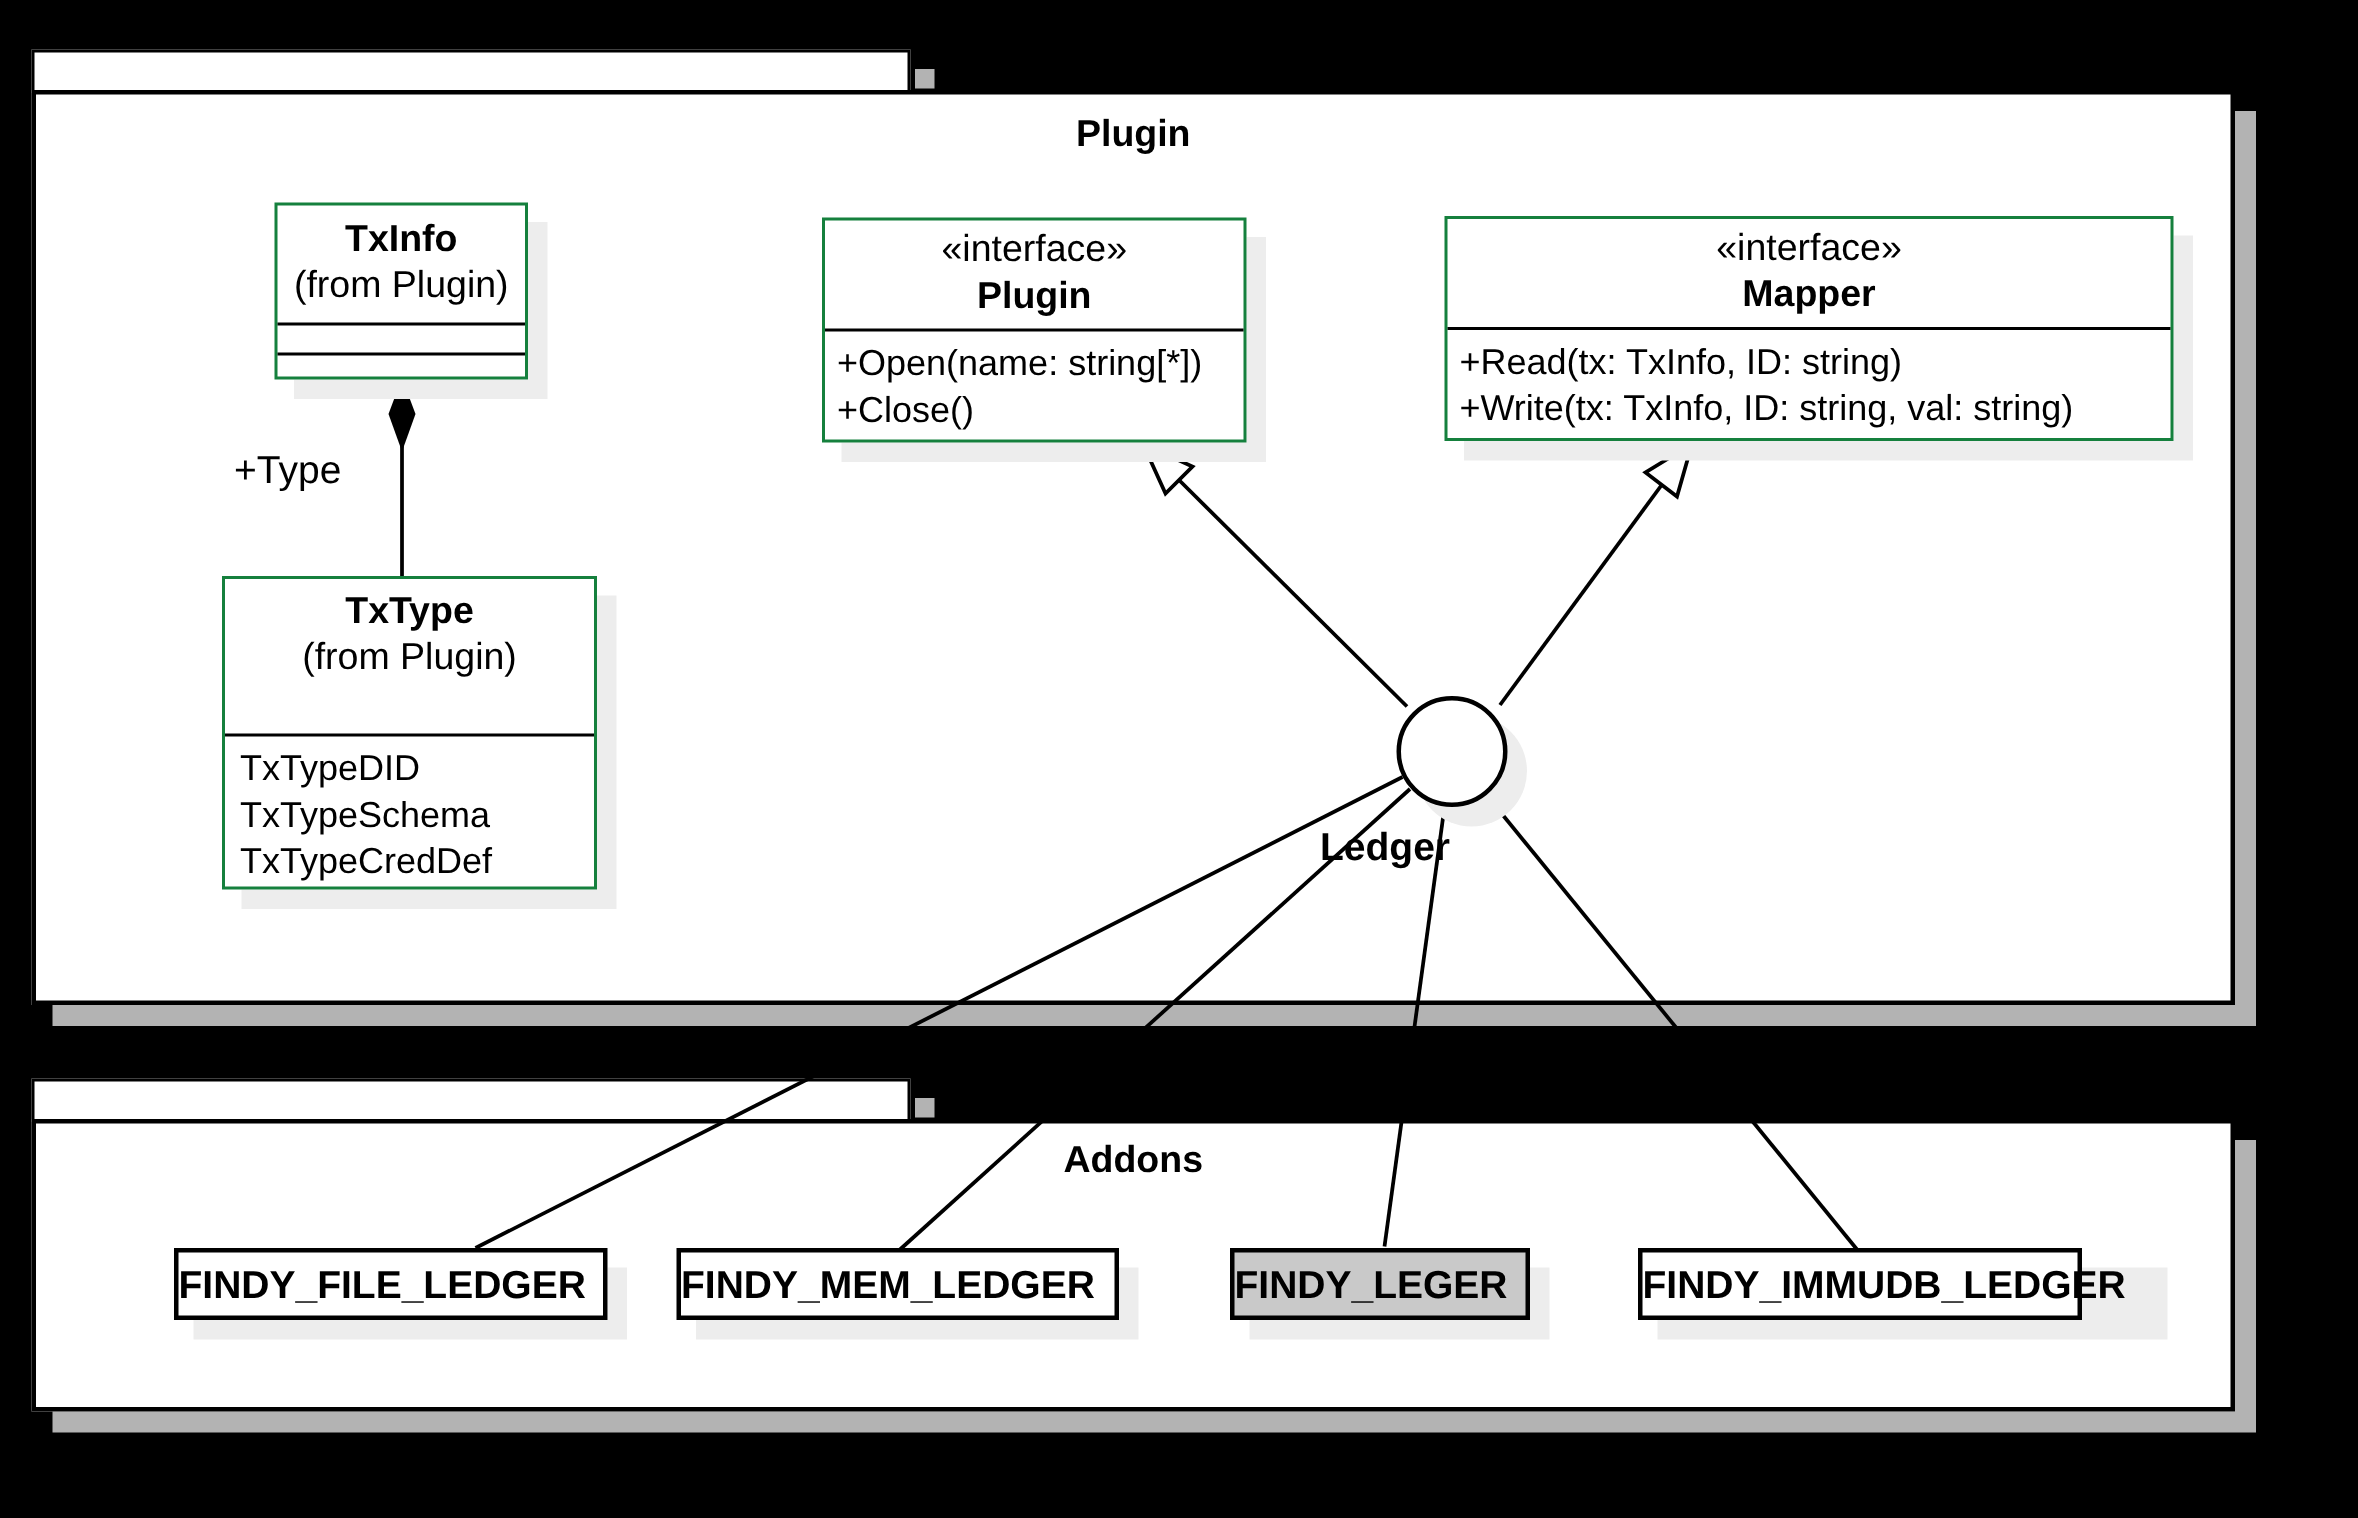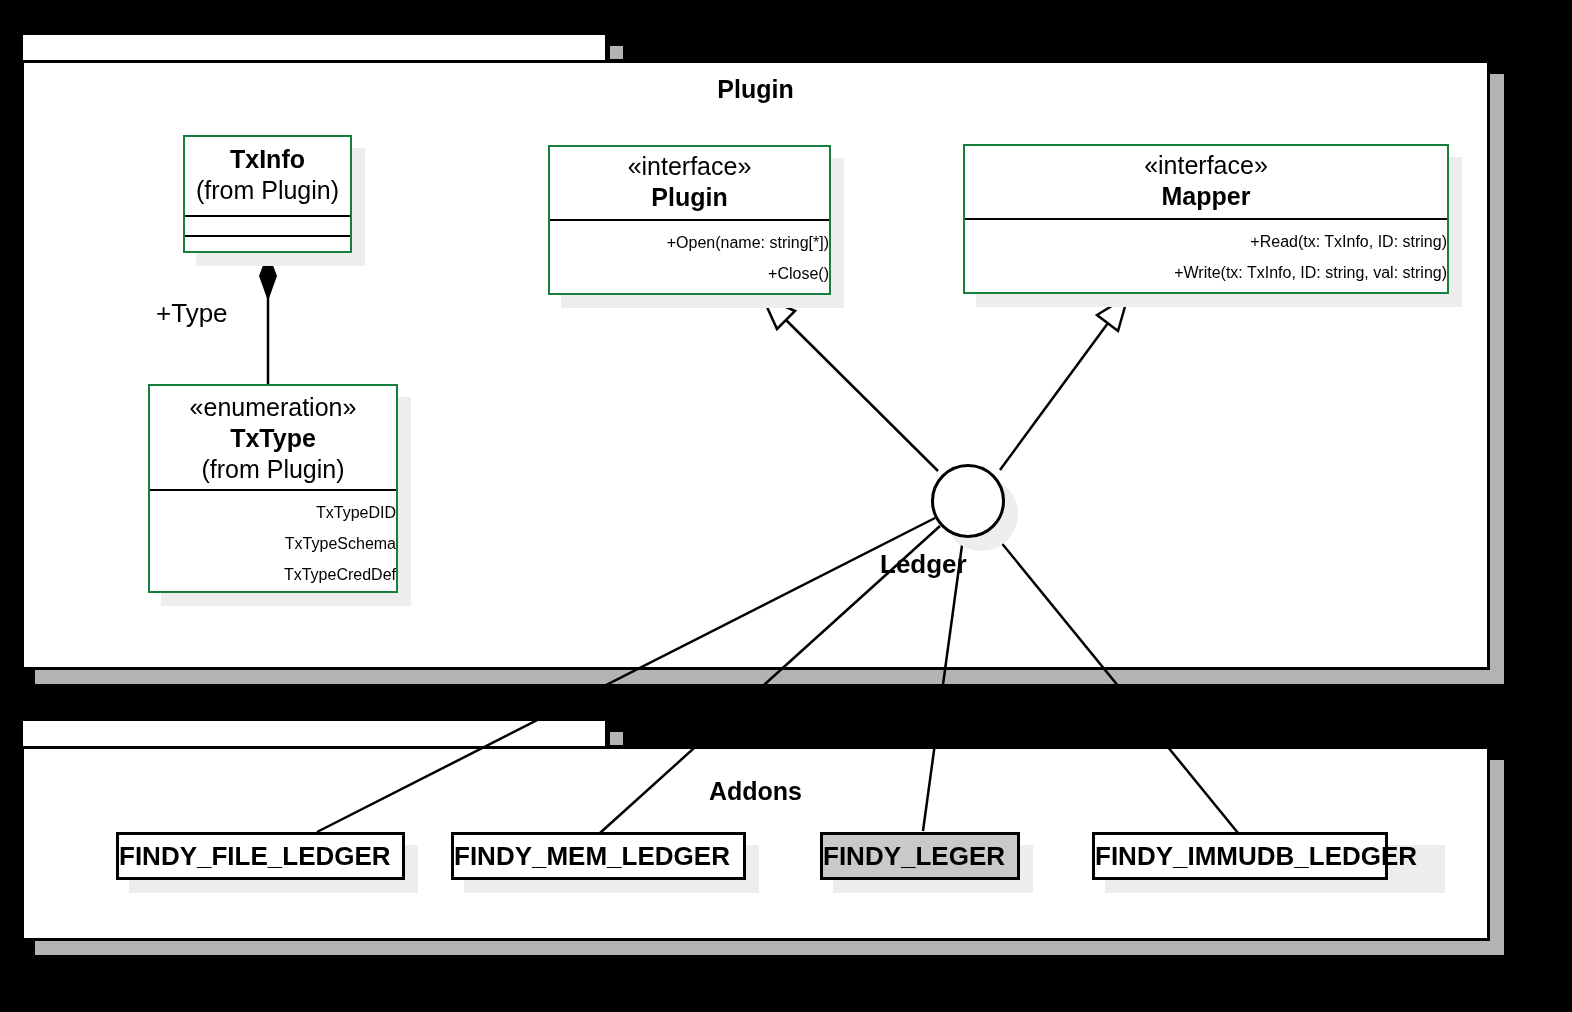--- a/index.html
+++ b/index.html
@@ -30,21 +30,21 @@
   .box-shadow{position:absolute;background:var(--box_shadow,#ededed);}
   .uml-box{
     position:absolute;background:var(--fill,#fff);border:2px solid #15803d;
     display:flex;flex-direction:column;font-size:25px;line-height:31px;
   }
   .uml-box .cmp{border-top:2px solid #000;overflow:hidden;}
   .uml-box .cmp:first-child{border-top:none;}
   .uml-box .cmp.grow{flex:1 1 auto;}
   .uml-box .title{text-align:center;}
   .uml-box .b{font-weight:bold;}
-  .uml-box .members{font-size:16px;padding:6px 0 0 8px;text-align:right;}
+  .uml-box .members{font-size:24px;padding:6px 0 0 8px;}
   .uml-box .members div{white-space:nowrap;}
   .pad-top-t{padding-top:4px;}
 
   
   .node-shadow{position:absolute;top:833px;height:48px;background:var(--box_shadow,#ededed);}
   .node{
     position:absolute;top:820px;height:48px;background:var(--fill,#fff);
     border:3px solid #000;display:flex;align-items:center;justify-content:flex-start;
     font-weight:bold;font-size:26px;white-space:nowrap;
   }
@@ -66,21 +66,21 @@
   <div class="pkg-tab" style="left:21px;top:21px;width:586px;height:29px"></div>
   <div class="pkg-handle" style="left:610px;top:34px"></div>
   <div class="pkg-body" style="left:21px;top:48px;width:1469px;height:610px">
     <div class="pkg-title">Plugin</div>
   </div>
 
   <div class="pkg-shadow" style="left:35px;top:748px;width:1469px;height:195px"></div>
   <div class="pkg-tab" style="left:21px;top:707px;width:586px;height:29px"></div>
   <div class="pkg-handle" style="left:610px;top:720px"></div>
   <div class="pkg-body" style="left:21px;top:734px;width:1469px;height:195px">
-    <div class="pkg-title" style="margin-top:28px">Addons</div>
+    <div class="pkg-title" style="margin-top:10px">Addons</div>
   </div>
 
   <svg class="wires" width="1572" height="1012">
 
     <line x1="268" y1="262" x2="268" y2="372" stroke="#000" stroke-width="2.5"></line>
     <polygon points="268,240 277,264 268,289 259,264" fill="#000"></polygon>
 
     <line x1="786" y1="308" x2="938" y2="459" stroke="#000" stroke-width="2.5"></line>
     <polygon points="762,284 795,299 777,317" fill="#fff" stroke="#000" stroke-width="2.5"></polygon>
 
@@ -123,21 +123,20 @@
     </div>
     <div class="cmp grow members">
       <div>+Read(tx: TxInfo, ID: string)</div>
       <div>+Write(tx: TxInfo, ID: string, val: string)</div>
     </div>
   </div>
 
   <div class="box-shadow" style="left:161px;top:385px;width:250px;height:209px"></div>
   <div class="uml-box" style="left:148px;top:372px;width:250px;height:209px">
     <div class="cmp title" style="height:103px;padding-top:6px">
-      <div>«enumeration»</div>
       <div class="b">TxType</div>
       <div>(from Plugin)</div>
     </div>
     <div class="cmp grow members" style="padding-left:10px">
       <div>TxTypeDID</div>
       <div>TxTypeSchema</div>
       <div>TxTypeCredDef</div>
     </div>
   </div>
 

